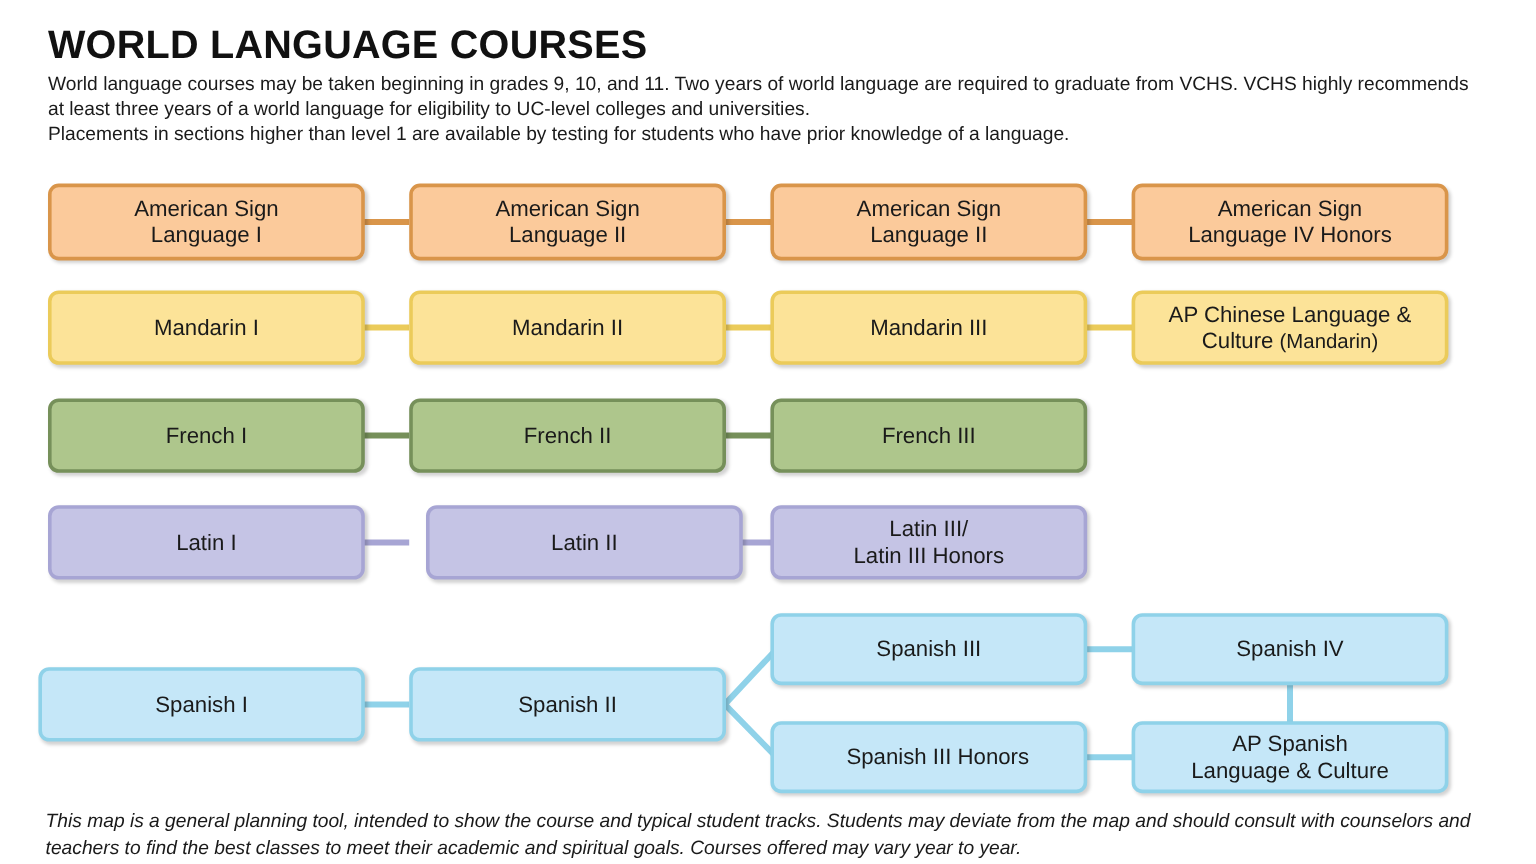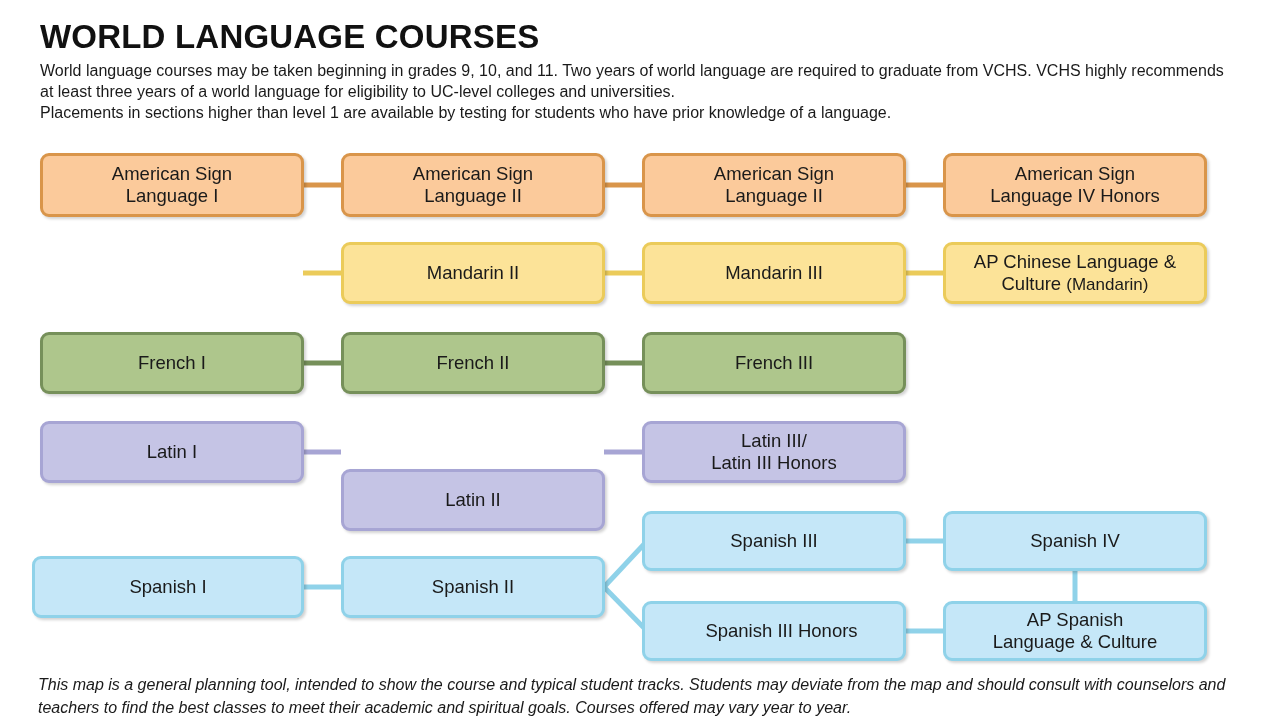--- a/index.html
+++ b/index.html
@@ -126,20 +126,23 @@
   <div class="course-box pal-orange" style="left:341px; top:153px; width:264px; height:64px;">
     <span class="label"><span>American Sign</span><br><span>Language II</span></span>
   </div>
   <div class="course-box pal-orange" style="left:642px; top:153px; width:264px; height:64px;">
     <span class="label"><span>American Sign</span><br><span>Language II</span></span>
   </div>
   <div class="course-box pal-orange" style="left:943px; top:153px; width:264px; height:64px;">
     <span class="label"><span>American Sign</span><br><span>Language IV Honors</span></span>
   </div>
 
+  <div class="course-box pal-yellow" style="left:40px;  top:242px; width:264px; height:62px;">
+    <span class="label">Mandarin I</span>
+  </div>
   <div class="course-box pal-yellow" style="left:341px; top:242px; width:264px; height:62px;">
     <span class="label">Mandarin II</span>
   </div>
   <div class="course-box pal-yellow" style="left:642px; top:242px; width:264px; height:62px;">
     <span class="label">Mandarin III</span>
   </div>
   <div class="course-box pal-yellow" style="left:943px; top:242px; width:264px; height:62px;">
     <span class="label"><span>AP Chinese Language &amp;</span><br><span>Culture </span><span class="sub">(Mandarin)</span></span>
   </div>
 
@@ -149,21 +152,21 @@
   <div class="course-box pal-green" style="left:341px; top:332px; width:264px; height:62px;">
     <span class="label">French II</span>
   </div>
   <div class="course-box pal-green" style="left:642px; top:332px; width:264px; height:62px;">
     <span class="label">French III</span>
   </div>
 
   <div class="course-box pal-purple" style="left:40px;  top:421px; width:264px; height:62px;">
     <span class="label">Latin I</span>
   </div>
-  <div class="course-box pal-purple" style="left:341px; top:421px; width:264px; height:62px;margin-top:48px;">
+  <div class="course-box pal-purple" style="left:355px; top:421px; width:264px; height:62px;">
     <span class="label">Latin II</span>
   </div>
   <div class="course-box pal-purple" style="left:642px; top:421px; width:264px; height:62px;">
     <span class="label"><span>Latin III/</span><br><span>Latin III Honors</span></span>
   </div>
 
   <div class="course-box pal-blue" style="left:32px;  top:556px; width:272px; height:62px;">
     <span class="label">Spanish I</span>
   </div>
   <div class="course-box pal-blue" style="left:341px; top:556px; width:264px; height:62px;">

